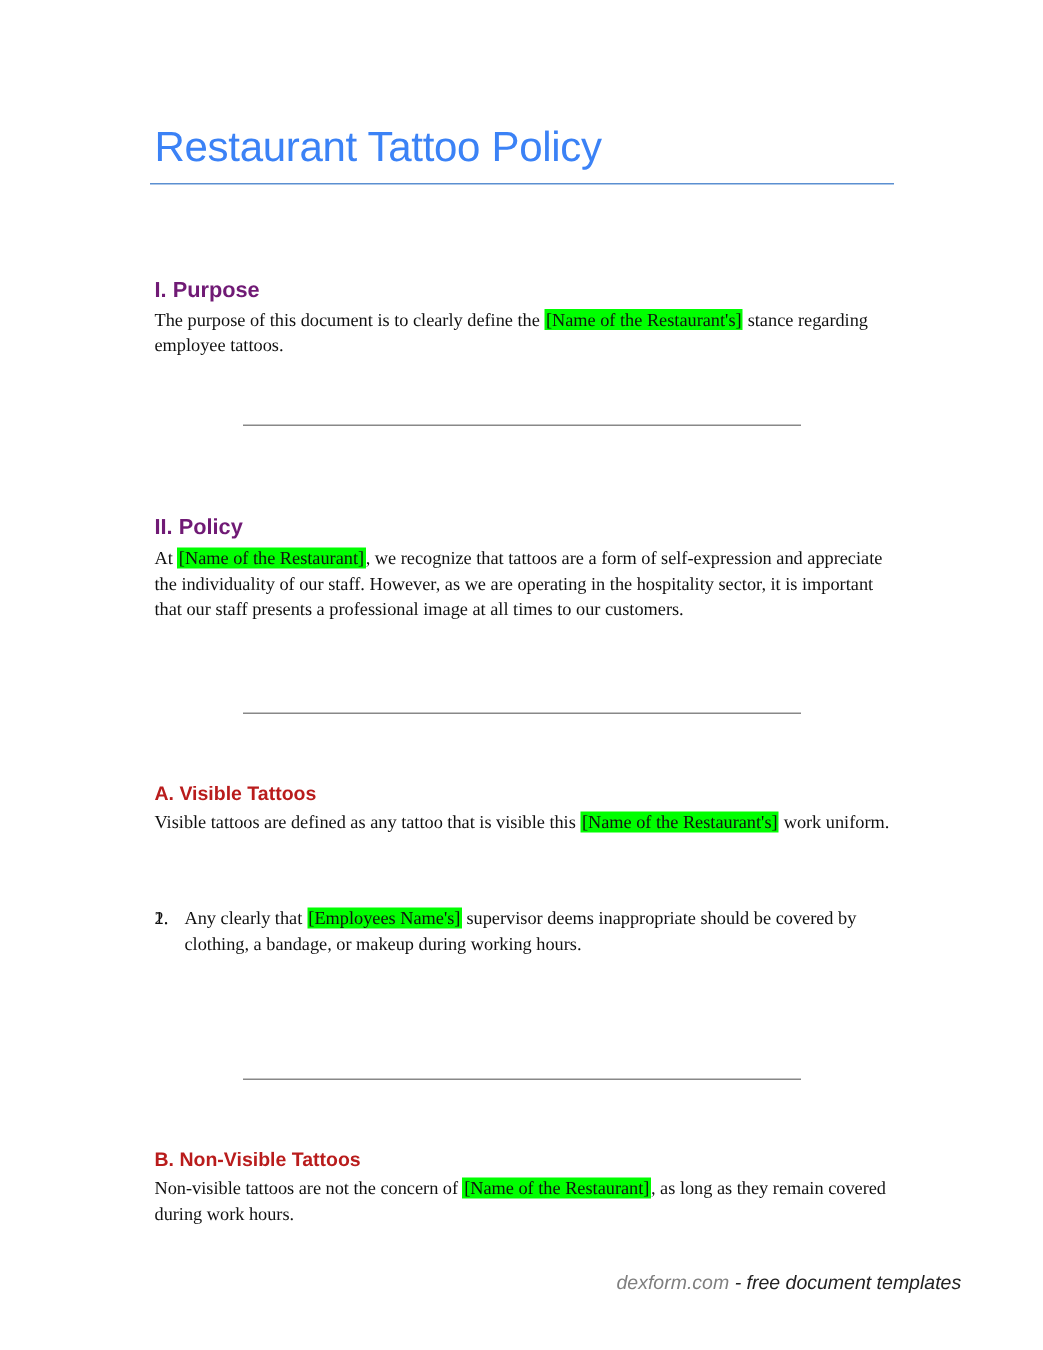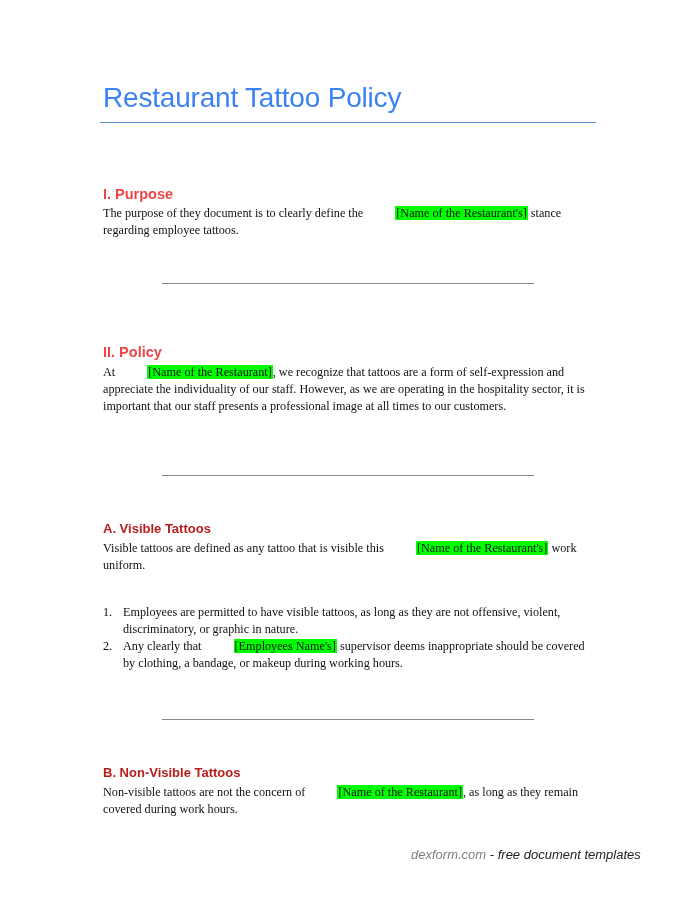--- a/index.html
+++ b/index.html
@@ -1,59 +1,58 @@
 <!DOCTYPE html>
 <html><head>
 <meta charset="utf-8">
 <style>
   html, body { margin:0; padding:0; background:#ffffff; }
   body { width:695px; height:900px; position:relative; overflow:hidden; font-family:"Liberation Serif", "DejaVu Serif", serif; color:#111; }
   .title { position:absolute; left:103px; top:82px; font-family:"Liberation Sans", "DejaVu Sans", sans-serif; font-size:28px; color:#3b82f6; letter-spacing:-0.2px; }
   .title-rule { position:absolute; left:100px; top:122px; width:496px; height:0; border-top:1.5px solid #5b8fd1; }
-  .h1 { position:absolute; left:103px; font-family:"Liberation Sans", "DejaVu Sans", sans-serif; font-weight:bold; font-size:14.5px; color:#ef4444; }
+  .h1 { position:absolute; left:103px; font-family:"Liberation Sans", "DejaVu Sans", sans-serif; font-weight:bold; font-size:14.5px; color:#701a75; }
   .h2 { position:absolute; left:103px; font-family:"Liberation Sans", "DejaVu Sans", sans-serif; font-weight:bold; font-size:13px; color:#b91c1c; }
   .para { position:absolute; left:103px; width:495px; font-size:12.2px; line-height:17px; }
-  .hl { background:#00ff00; padding:0 1px;margin-left:29px; }
+  .hl { background:#00ff00; padding:0 1px; }
   .sep { position:absolute; left:162px; width:372px; height:0; border-top:1px solid #888; }
   .list { position:absolute; left:103px; width:495px; font-size:12.2px; line-height:17px; margin:0; padding:0; list-style:none; }
   .list li { position:relative; padding-left:20px; }
   .list .num { position:absolute; left:0; top:0; }
   .footer { position:absolute; left:411px; top:847px; font-family:"Liberation Sans", "DejaVu Sans", sans-serif; font-size:13px; color:#222;font-style:italic; }
   .footer .brand { color:#7f7f7f; }
 </style>
 </head>
 <body>
 
 <div>
   <div class="title">Restaurant Tattoo Policy</div>
   <div class="title-rule"></div>
 
   <div class="h1" style="top:186px;">I. Purpose</div>
   <div class="para" style="top:205px;">
-    <span>The purpose of they document is to clearly define the </span><span class="hl">[Name of the Restaurant's]</span><span> stance regarding employee tattoos.</span>
+    <span>The purpose of this document is to clearly define the </span><span class="hl">[Name of the Restaurant's]</span><span> stance regarding employee tattoos.</span>
   </div>
 
   <div class="sep" style="top:283px;"></div>
 
   <div class="h1" style="top:344px;">II. Policy</div>
   <div class="para" style="top:364px;">
     <span>At </span><span class="hl">[Name of the Restaurant]</span><span>, we recognize that tattoos are a form of self-expression and appreciate the individuality of our staff. However, as we are operating in the hospitality sector, it is important that our staff presents a professional image at all times to our customers.</span>
   </div>
 
   <div class="sep" style="top:475px;"></div>
 
   <div class="h2" style="top:521px;">A. Visible Tattoos</div>
   <div class="para" style="top:540px;">
     <span>Visible tattoos are defined as any tattoo that is visible this </span><span class="hl">[Name of the Restaurant's]</span><span> work uniform.</span>
   </div>
 
   <ul class="list" style="top:604px;">
     <li>
       <span class="num">1.</span>
-      <span>Employees are permitted to have visible tattoos, as long as they are not offensive, violent, discriminatory, or graphic in nature.</span>
     </li>
     <li>
       <span class="num">2.</span>
       <span>Any clearly that </span><span class="hl">[Employees Name's]</span><span> supervisor deems inappropriate should be covered by clothing, a bandage, or makeup during working hours.</span>
     </li>
   </ul>
 
   <div class="sep" style="top:719px;"></div>
 
   <div class="h2" style="top:765px;">B. Non-Visible Tattoos</div>

